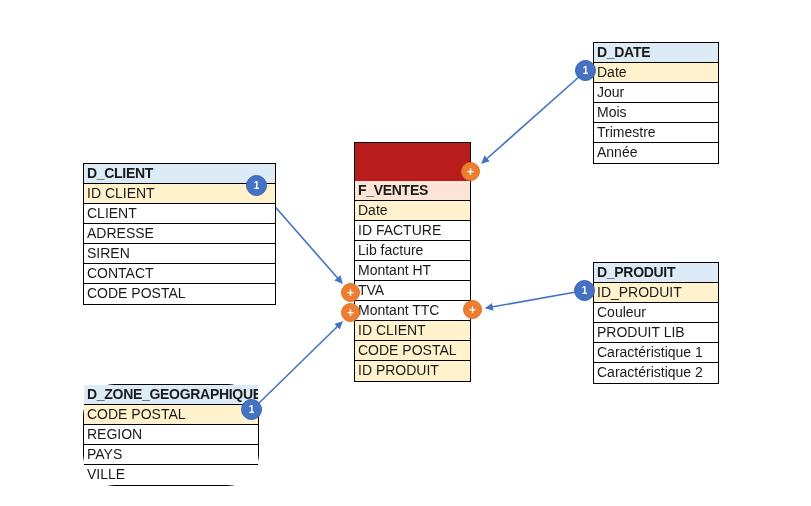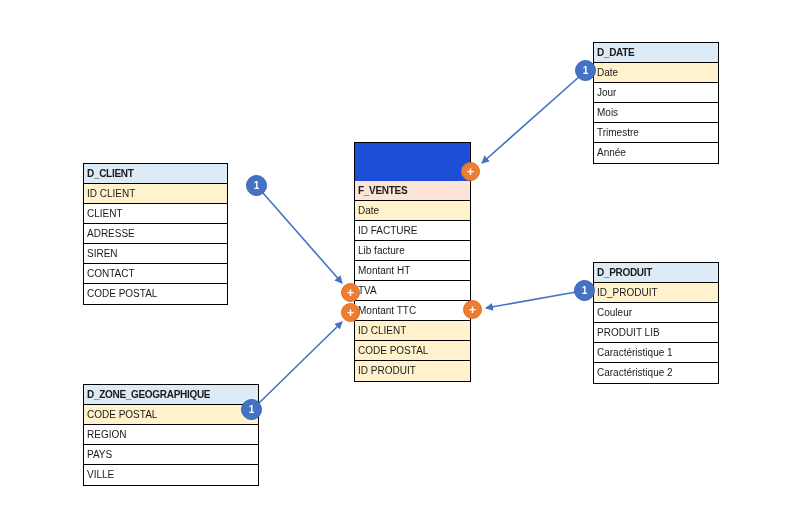--- a/index.html
+++ b/index.html
@@ -27,23 +27,23 @@
     position:absolute;
     left:0;top:0;
     width:811px;height:506px;
   }
   .wires line{
     stroke:var(--rel-blue);
     stroke-width:1.6;
   }
   .dtable{
     position:absolute;
-    background:#1d4ed8;
+    background:#b91c1c;
     border:1.5px solid var(--border);
-    font-size:10px;
+    font-size:14px;
     color:#1a1a1a;
   }
   .dtable .hdr{
     height:20px;
     line-height:19px;
     font-weight:bold;
     padding:0 3px;
     border-bottom:1px solid var(--border);
     letter-spacing:-0.3px;
     white-space:nowrap;
@@ -96,30 +96,30 @@
       <marker id="arrow" markerWidth="8" markerHeight="8" refX="7" refY="4" orient="auto" markerUnits="userSpaceOnUse">
         <path d="M0,0 L8,4 L0,8 z" fill="#4472C4"></path>
       </marker>
     </defs>
     <line x1="580" y1="76" x2="482" y2="163" marker-end="url(#arrow)"></line>
     <line x1="263" y1="193" x2="342" y2="283" marker-end="url(#arrow)"></line>
     <line x1="258" y1="404" x2="342" y2="322" marker-end="url(#arrow)"></line>
     <line x1="576" y1="292" x2="486" y2="308" marker-end="url(#arrow)"></line>
   </svg>
 
-  <div class="dtable" style="left:83px;  top:163px; width:145px;">
+  <div class="dtable" style="left:83px;  top:163px; width:193px;">
       <div class="hdr dim">D_CLIENT</div>
       <div class="row key">ID CLIENT</div>
       <div class="row">CLIENT</div>
       <div class="row">ADRESSE</div>
       <div class="row">SIREN</div>
       <div class="row">CONTACT</div>
       <div class="row">CODE POSTAL</div>
     </div>
-  <div class="dtable" style="left:83px;  top:384px; width:176px;">
+  <div class="dtable" style="left:83px;  top:384px; width:176px;border-radius:32px;">
       <div class="hdr dim">D_ZONE_GEOGRAPHIQUE</div>
       <div class="row key">CODE POSTAL</div>
       <div class="row">REGION</div>
       <div class="row">PAYS</div>
       <div class="row">VILLE</div>
     </div>
   <div class="dtable" style="left:354px; top:142px; width:117px;">
       <div class="hdr fact">F_VENTES</div>
       <div class="row key">Date</div>
       <div class="row">ID FACTURE</div>

